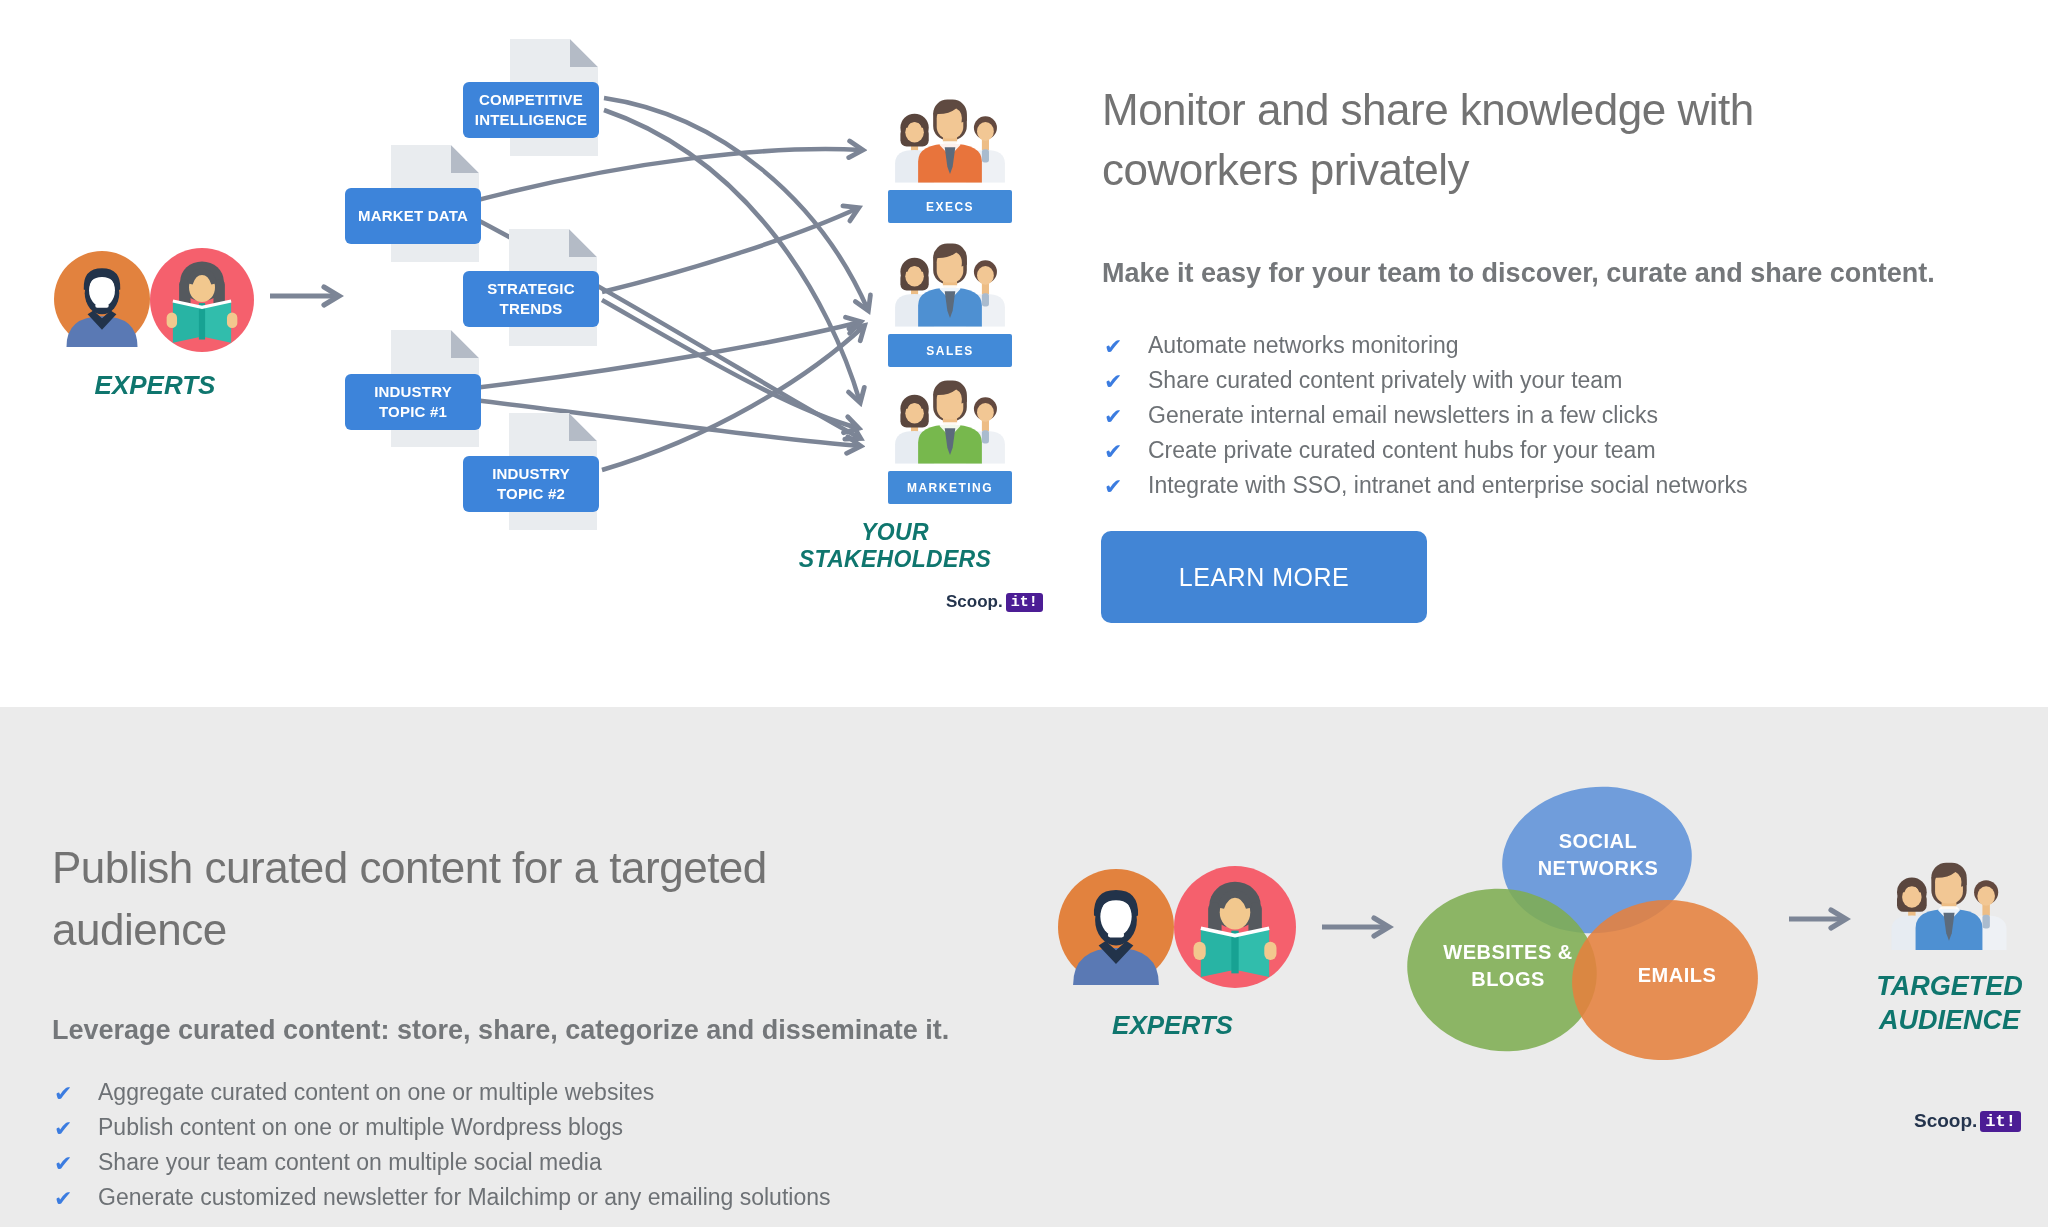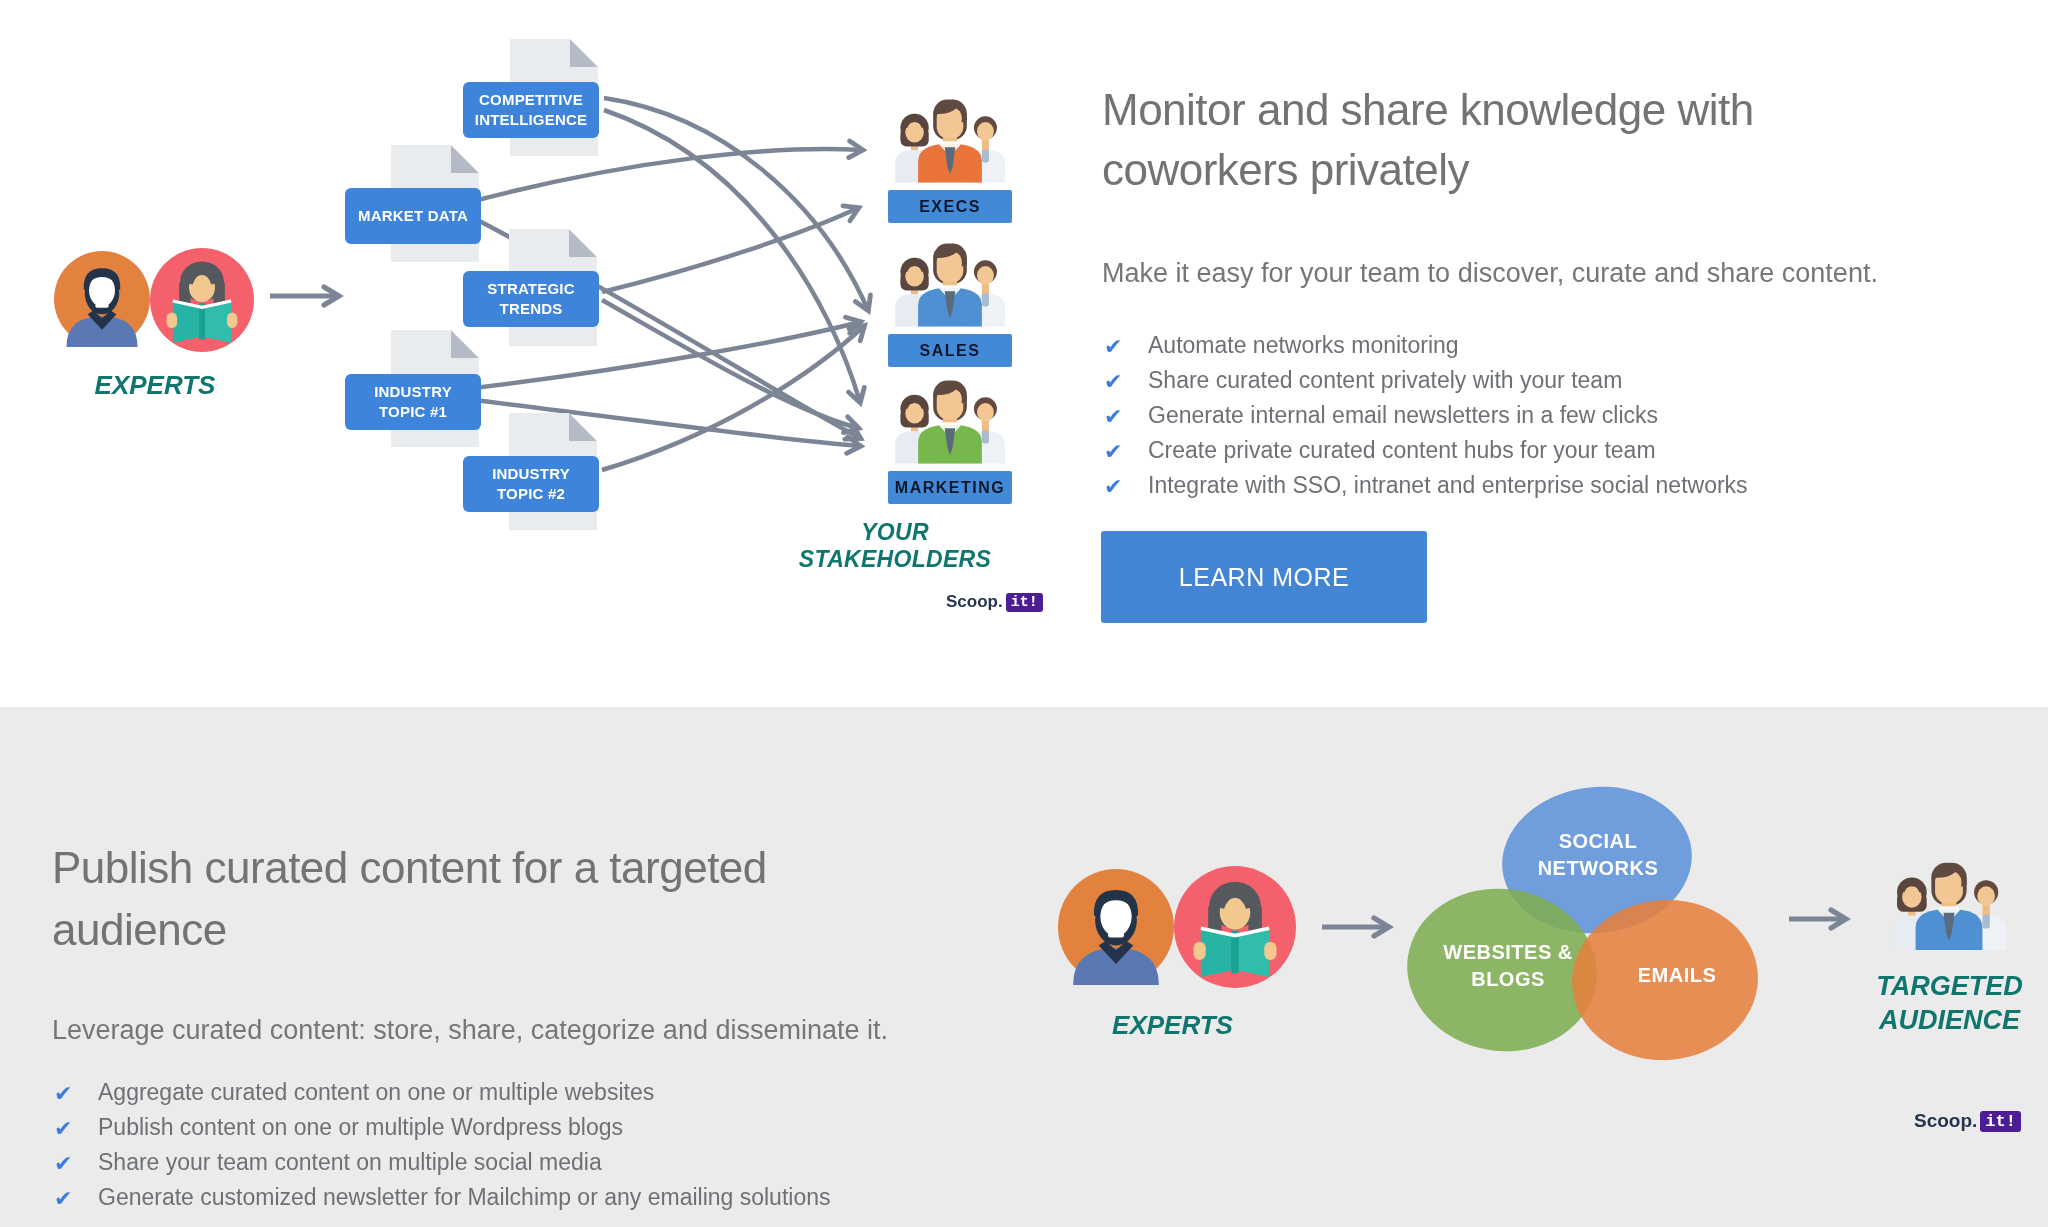--- a/index.html
+++ b/index.html
@@ -5,26 +5,26 @@
   html,body{margin:0;padding:0;}
   body{
     width:2048px;height:1227px;position:relative;overflow:hidden;
     background:#ffffff;
     font-family:"Liberation Sans","DejaVu Sans",sans-serif;
     -webkit-font-smoothing:antialiased;
   }
   .abs{position:absolute;}
   
   .h1{font-size:44px;font-weight:300;color:#737373;line-height:60px;letter-spacing:-0.5px;}
-  .sub{font-size:27px;font-weight:400;color:#74777a;}
+  .sub{font-size:27px;font-weight:700;color:#74777a;}
   ul.checks{list-style:none;margin:0;padding:0;}
   ul.checks li{position:relative;padding-left:44px;font-size:23px;color:#6d7175;line-height:35px;}
   ul.checks .check{position:absolute;left:0;top:1px;color:#3b7ce0;font-size:22px;}
   .cta{
-    background:#4285d5;color:#fff;border:none;border-radius:3px;
+    background:#4285d5;color:#fff;border:none;border-radius:10px;
     font-family:inherit;font-size:25px;font-weight:400;letter-spacing:0.5px;
     cursor:pointer;
   }
   .blacklabel{font-weight:bold;color:#0f766e;text-align:center;font-style:italic;}
   
   .doc{
     background:#e9ecef;
     clip-path:polygon(0 0, calc(100% - 28px) 0, 100% 28px, 100% 100%, 0 100%);
   }
   .doc .fold{
@@ -33,21 +33,21 @@
   }
   .tag{
     position:absolute;width:122px;min-height:44px;padding:6px 7px;
     background:#3d84da;border-radius:6px;color:#fff;
     display:flex;align-items:center;justify-content:center;text-align:center;
     font-size:15px;font-weight:bold;line-height:1.32;letter-spacing:0.2px;
   }
   .stakeholder{position:absolute;width:124px;}
   .stakeholder .bar{
     margin-top:3px;height:33px;background:#428ad8;border-radius:2px;
-    color:#0f172a;font-size:16px;font-weight:bold;letter-spacing:1.5px;
+    color:#ffffff;font-size:12px;font-weight:bold;letter-spacing:1.5px;
     display:flex;align-items:center;justify-content:center;
   }
   .scoop{display:flex;align-items:center;gap:3px;margin-top:24px;}
   .scoop .word{font-weight:800;color:#24344d;font-size:17px;}
   .scoop .badge{background:#4c1d95;color:#fff;font-weight:800;font-size:15px;
     padding:1px 5px;border-radius:3px;font-family:Liberation Mono, monospace;}
   .scoop.lg .word{font-size:19px;}
   .scoop.lg .badge{font-size:17px;}
   .section2{position:absolute;left:0;top:707px;width:2048px;height:520px;background:#ebebeb;}
   .vennlabel{position:absolute;color:#fff;font-weight:bold;font-size:20px;

